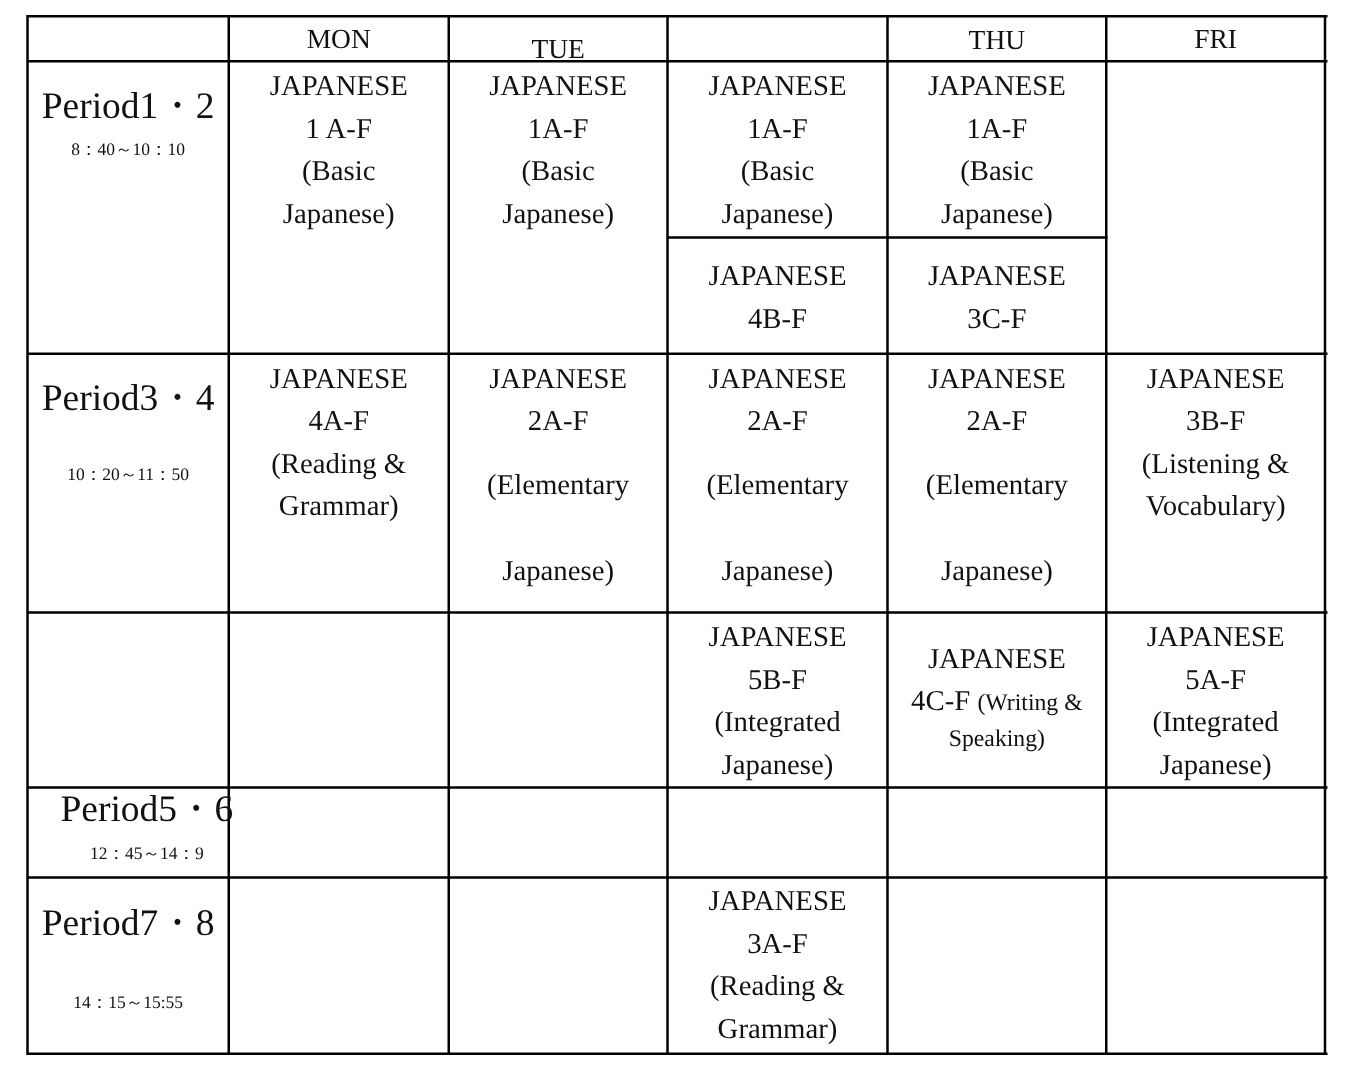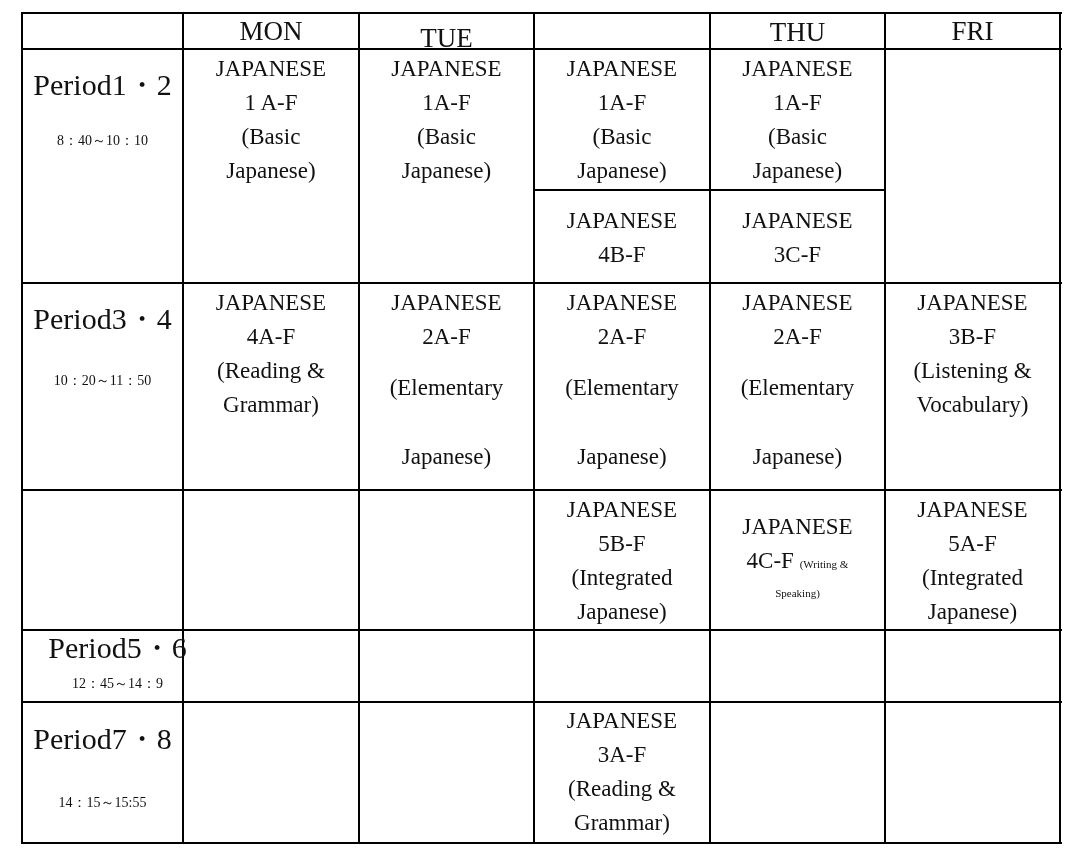--- a/index.html
+++ b/index.html
@@ -4,25 +4,25 @@
 <style>
   html, body { margin: 0; padding: 0; background: #ffffff; }
   body { width: 1082px; height: 853px; position: relative; overflow: hidden;
          font-family: "Liberation Serif", "DejaVu Serif", serif; color: #111; }
   .grid { position: absolute; left: 0; top: 0; width: 1082px; height: 853px; }
   .hl, .vl { position: absolute; background: #000; }
   .hl { height: 2px; }
   .vl { width: 2px; }
   .cell { position: absolute; display: flex; flex-direction: column; align-items: center;
           text-align: center; box-sizing: border-box; }
-  .hdr { font-size: 27px; justify-content: center; }
+  .hdr { font-size: 22px; justify-content: center; }
   .line { font-size: 23px; line-height: 34px; white-space: nowrap; }
   .period { font-size: 30px; line-height: 30px; }
   .time { font-size: 14px; line-height: 18px; }
-  .small { font-size: 11px; text-align: right; }
+  .small { font-size: 19px; text-align: right; }
 </style>
 </head>
 <body>
 
 <div class="grid">
 
   <div class="hl" style="left:22px;top:12px;width:1040px;"></div>
   <div class="hl" style="left:22px;top:48px;width:1040px;"></div>
   <div class="hl" style="left:534px;top:189px;width:352px;"></div>
   <div class="hl" style="left:22px;top:282px;width:1040px;"></div>
@@ -50,21 +50,21 @@
     </div>
   <div class="cell hdr" style="left:711px;top:14px;width:173px;height:36px;">
       <span>THU</span>
     </div>
   <div class="cell hdr" style="left:886px;top:14px;width:173px;height:34px;">
       <span>FRI</span>
     </div>
 
   <div class="cell" style="left:23px;top:70px;width:159px;">
     <div class="period">Period1・2</div>
-    <div class="time" style="margin-top:32px;">8：40～10：10</div>
+    <div class="time" style="margin-top:12px;">8：40～10：10</div>
   </div>
   <div class="cell" style="left:23px;top:304px;width:159px;justify-content:center;">
     <div class="period">Period3・4</div>
     <div class="time" style="margin-top:38px;">10：20～11：50</div>
   </div>
   <div class="cell" style="left:23px;top:633px;width:189px;">
     <div class="period">Period5・6</div>
     <div class="time" style="margin-top:12px;">12：45～14：9</div>
   </div>
   <div class="cell" style="left:23px;top:724px;width:159px;">

